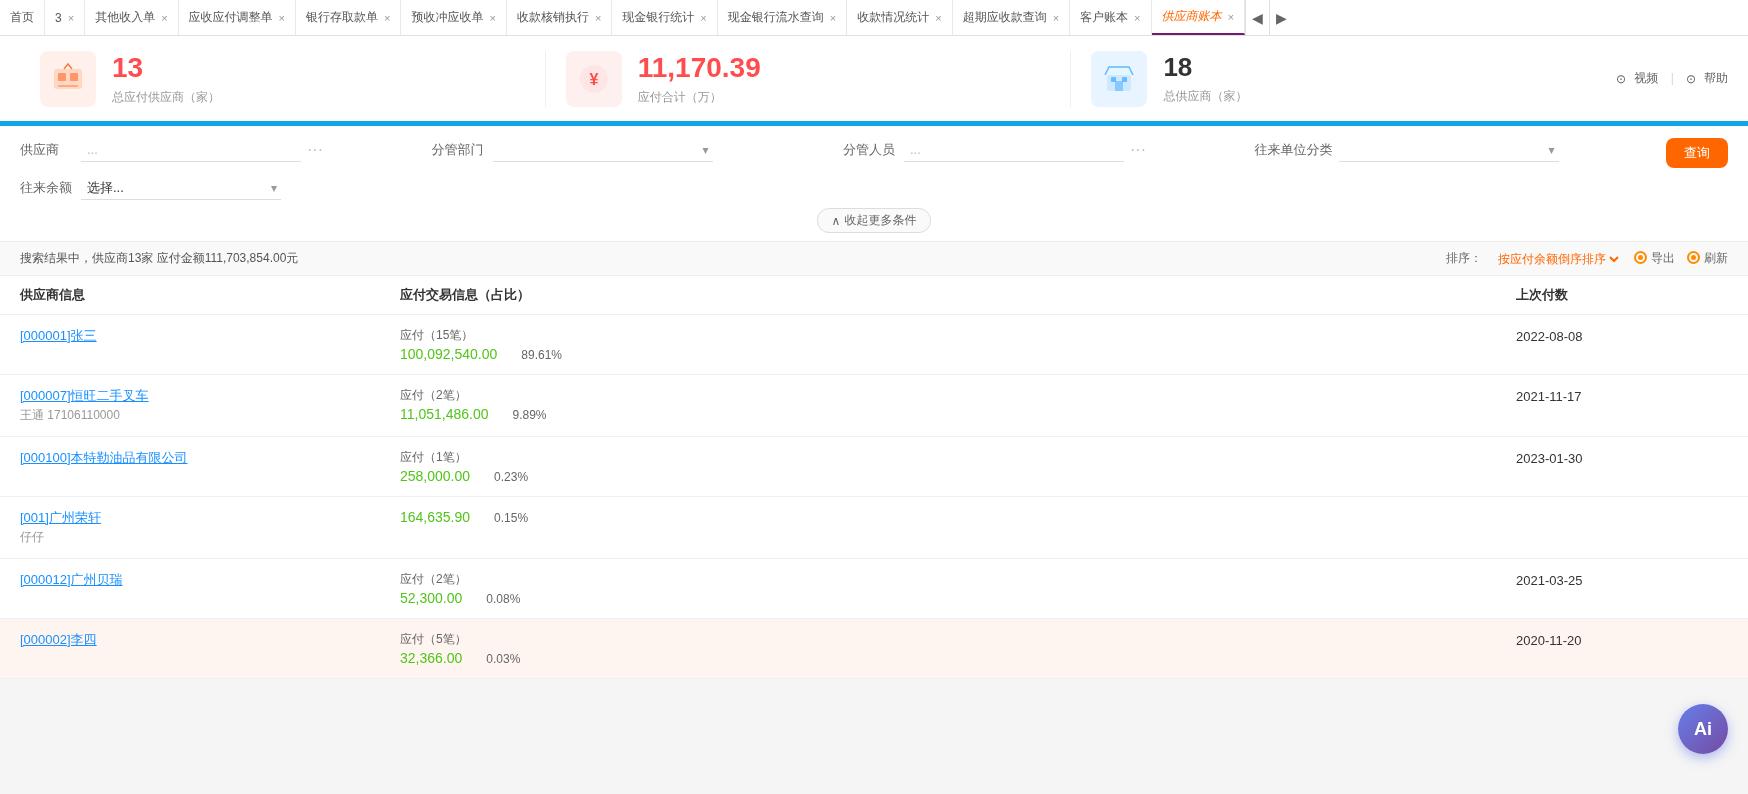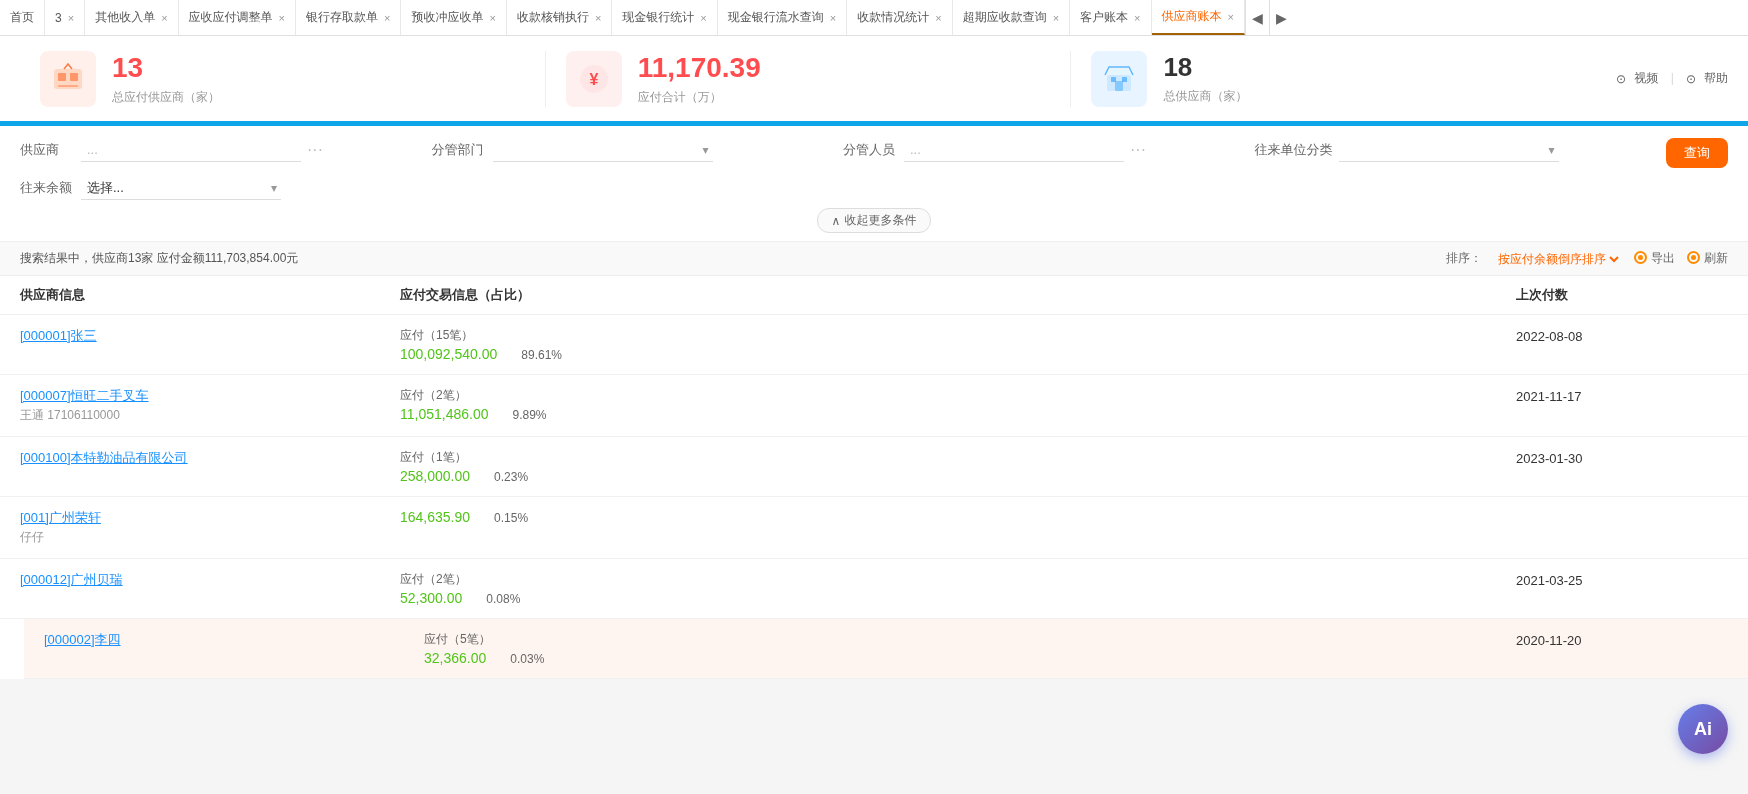--- a/index.html
+++ b/index.html
@@ -20,21 +20,21 @@
       align-items: center;
       height: 100%;
       padding: 0 10px;
       border-right: 1px solid #e8e8e8;
       white-space: nowrap;
       cursor: pointer;
       font-size: 12px;
       color: #555;
       position: relative;
     }
-    .nav-tab.active { color: #ff6600; border-bottom: 2px solid #a16207; }
+    .nav-tab.active { color: #ff6600; border-bottom: 2px solid #701a75; font-style: italic; }
     .nav-tab .close-x { margin-left: 6px; color: #999; font-size: 11px; cursor: pointer; }
     .nav-arrow {
       width: 24px;
       height: 36px;
       display: flex;
       align-items: center;
       justify-content: center;
       cursor: pointer;
       border-left: 1px solid #e0e0e0;
       color: #666;
@@ -235,21 +235,21 @@
     .col-scrollbar { flex: 0 0 12px; }
 
     .table-body { overflow-y: auto; }
     .table-row {
       display: flex;
       padding: 12px 20px;
       border-bottom: 1px solid #f0f0f0;
       align-items: flex-start;
       min-height: 60px;
     }
-    .table-row.highlighted { background: #fff5f0; margin-left: 24px; }
+    .table-row.highlighted { background: #fff5f0; }
     .table-row .col-supplier { flex: 0 0 380px; display: flex; flex-direction: column; gap: 2px; }
     .table-row .col-transaction { flex: 1; display: flex; flex-direction: column; gap: 2px; }
     .table-row .col-lastpay { flex: 0 0 200px; display: flex; align-items: flex-start; padding-top: 2px; }
 
     .supplier-link { color: #1890ff; text-decoration: underline; cursor: pointer; font-size: 13px; }
     .supplier-contact { font-size: 12px; color: #999; }
 
     .tx-label { font-size: 12px; color: #666; }
     .tx-amount { font-size: 14px; color: #52c41a; font-weight: 500; cursor: pointer; }
     .tx-percent { font-size: 12px; color: #666; margin-left: 16px; }

